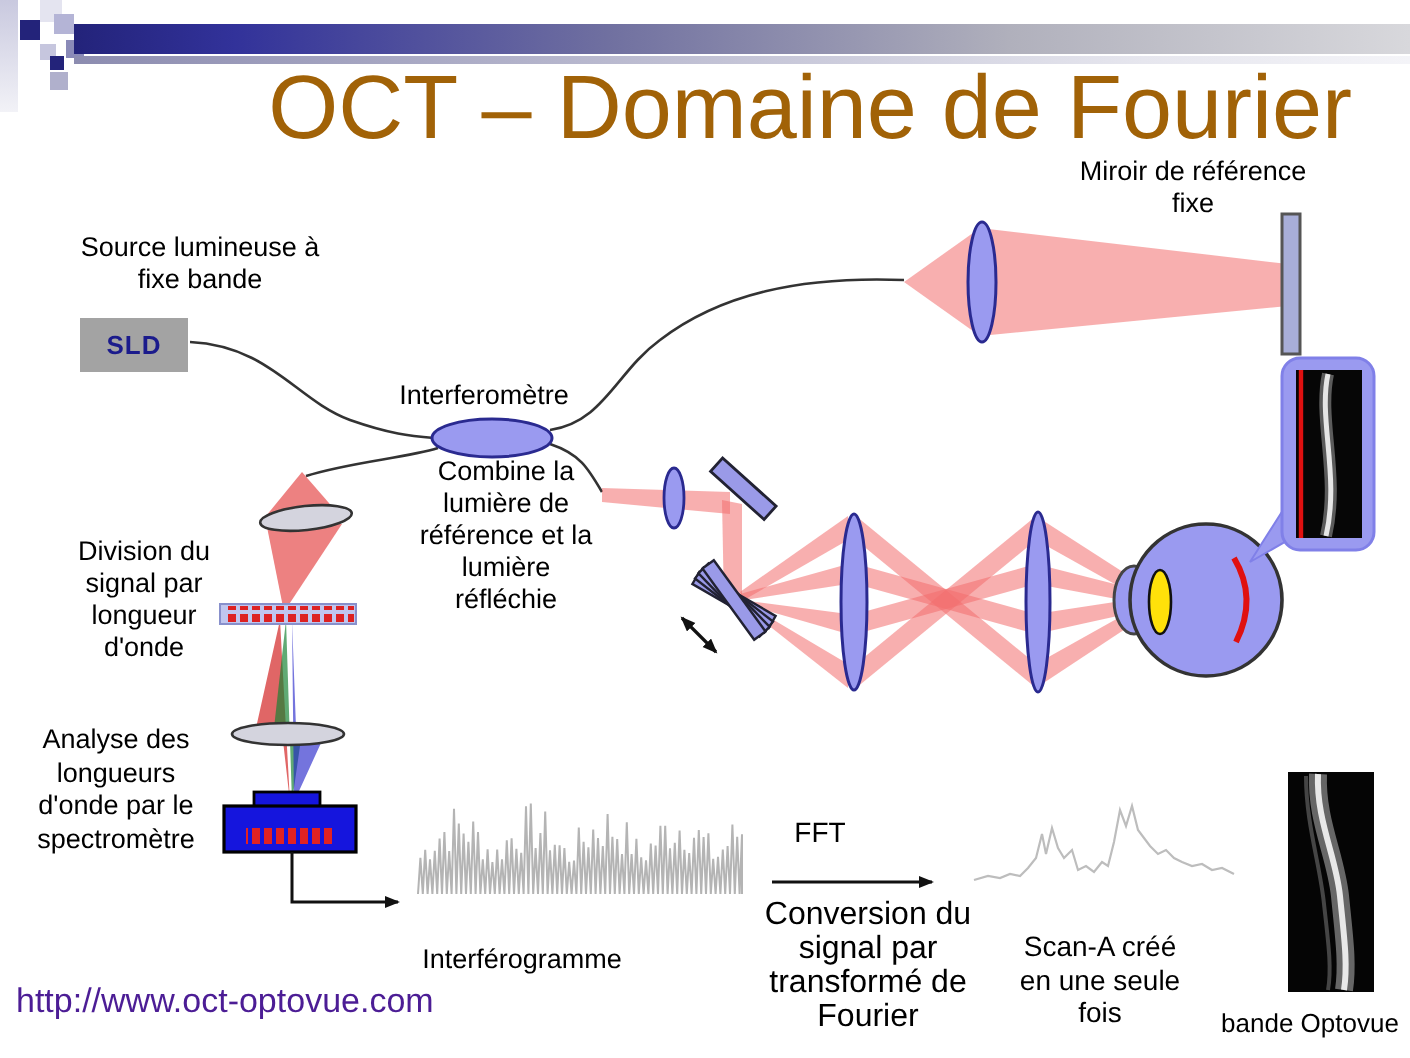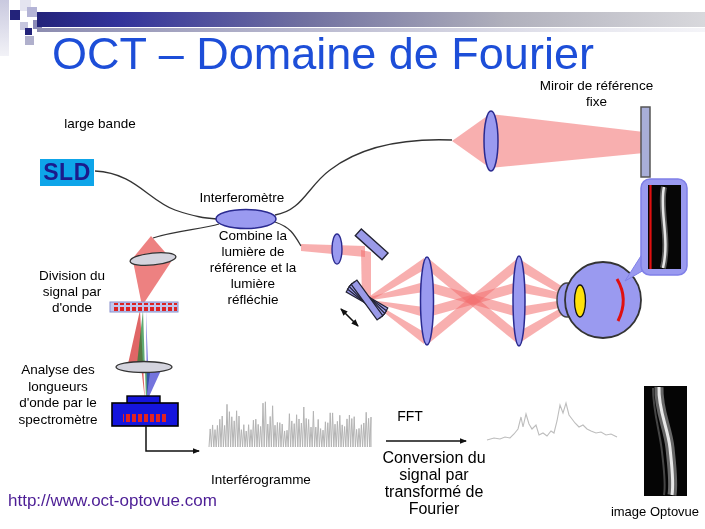--- a/index.html
+++ b/index.html
@@ -9,27 +9,27 @@
   }
   
   .bar-main{position:absolute;left:37px;top:12px;width:668px;height:15px;
     background:linear-gradient(90deg,#23237a 0%,#32329a 12%,#7070a0 40%,#b0b0bc 70%,#d8d8dc 100%);}
   .bar-sub{position:absolute;left:37px;top:28px;width:668px;height:4px;
     background:linear-gradient(90deg,#8c8cb0 0%,#e6e6ee 80%,#f4f4f8 100%);}
   .corner-strip{position:absolute;left:0;top:0;width:9px;height:56px;
     background:linear-gradient(#c9c9df,#f2f2f7);}
   .sq{position:absolute;}
   .title{
-    position:absolute;left:52px;top:30px;width:640px;
-    font-size:45px;line-height:47px;color:#1d4ed8;white-space:nowrap;
+    position:absolute;left:36px;top:30px;width:640px;
+    font-size:45px;line-height:47px;color:#a16207;white-space:nowrap;text-align:right;
   }
   .lbl{position:absolute;font-size:13.5px;line-height:15.5px;text-align:center;color:#000;}
   .sld-box{
     position:absolute;left:40px;top:159px;width:54px;height:27px;
-    background:#0ea5e9;color:#1b1b8c;font-weight:bold;font-size:23px;
+    background:#a3a3a3;color:#1b1b8c;font-weight:bold;font-size:13px;
     display:flex;align-items:center;justify-content:center;letter-spacing:.5px;
   }
   .url{
     position:absolute;left:8px;top:491px;font-size:17px;color:#4c1d95;
     text-decoration:none;
   }
   svg{position:absolute;left:0;top:0;}
 </style>
 </head>
 <body>
@@ -156,21 +156,22 @@
 
     <g>
       <rect x="644" y="386" width="43" height="110" fill="#050505"></rect>
       <path d="M659,387 C658,410 668,428 670,448 C672,468 674,482 672,495" fill="none" stroke="#787878" stroke-width="9" opacity="0.85"></path>
       <path d="M659,387 C658,410 668,428 670,448 C672,468 674,482 672,495" fill="none" stroke="#e8e8e8" stroke-width="3"></path>
       <path d="M653,388 C653,412 660,432 662,452 C664,470 666,484 664,495" fill="none" stroke="#555" stroke-width="2" opacity="0.8"></path>
     </g>
   </svg>
 
   <div class="lbl" style="left:25px;top:116px;width:150px;">
-    <div>large bande</div>
+    <div>Source lumineuse à</div>
+    <div>fixe bande</div>
   </div>
 
   <div class="sld-box">SLD</div>
 
   <div class="lbl" style="left:186px;top:190px;width:112px;">Interferomètre</div>
 
   <div class="lbl" style="left:524px;top:78px;width:145px;">
     <div>Miroir de référence</div>
     <div>fixe</div>
   </div>
@@ -179,20 +180,21 @@
     <div>Combine la</div>
     <div>lumière de</div>
     <div>référence et la</div>
     <div>lumière</div>
     <div>réfléchie</div>
   </div>
 
   <div class="lbl" style="left:20px;top:268px;width:104px;line-height:16px;">
     <div>Division du</div>
     <div>signal par</div>
+    <div>longueur</div>
     <div>d'onde</div>
   </div>
 
   <div class="lbl" style="left:2px;top:362px;width:112px;line-height:16.5px;">
     <div>Analyse des</div>
     <div>longueurs</div>
     <div>d'onde par le</div>
     <div>spectromètre</div>
   </div>
 
@@ -200,21 +202,26 @@
 
   <div class="lbl" style="left:388px;top:409px;width:44px;font-size:14px;">FFT</div>
 
   <div class="lbl" style="left:377px;top:449px;width:114px;line-height:17px;font-size:16px;">
     <div>Conversion du</div>
     <div>signal par</div>
     <div>transformé de</div>
     <div>Fourier</div>
   </div>
 
-
-  <div class="lbl" style="left:605px;top:504px;width:100px;font-size:13px;">image Optovue</div>
+  <div class="lbl" style="left:498px;top:465px;width:104px;line-height:16.5px;font-size:14px;">
+    <div>Scan-A créé</div>
+    <div>en une seule</div>
+    <div>fois</div>
+  </div>
+
+  <div class="lbl" style="left:605px;top:504px;width:100px;font-size:13px;">bande Optovue</div>
 
   <svg width="705" height="529" viewBox="0 0 705 529" style="pointer-events:none">
     <ellipse cx="246" cy="219" rx="30" ry="9.5" fill="#9a9af0" stroke="#2a2a90" stroke-width="1.5"></ellipse>
   </svg>
 
   <a class="url" href="#">http://www.oct-optovue.com</a>
 </div>
 
 </body></html>

